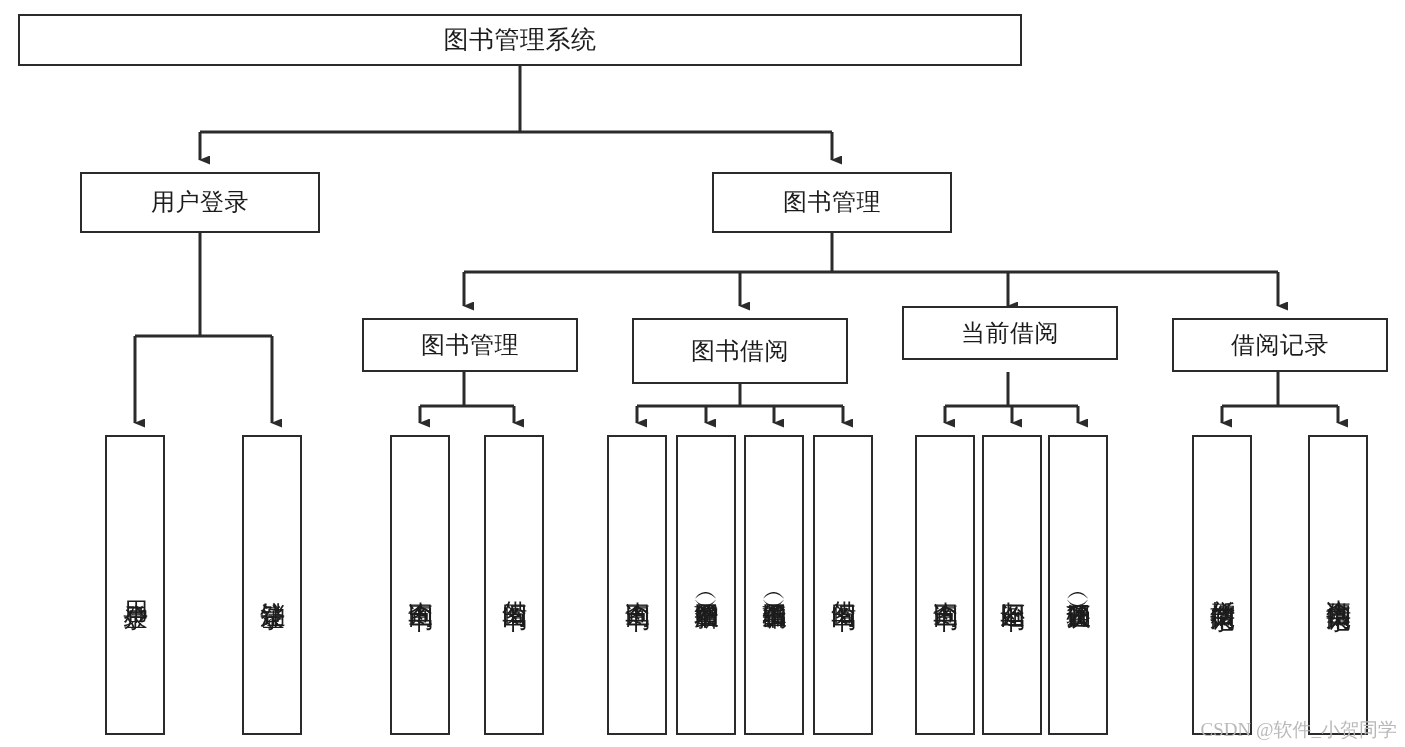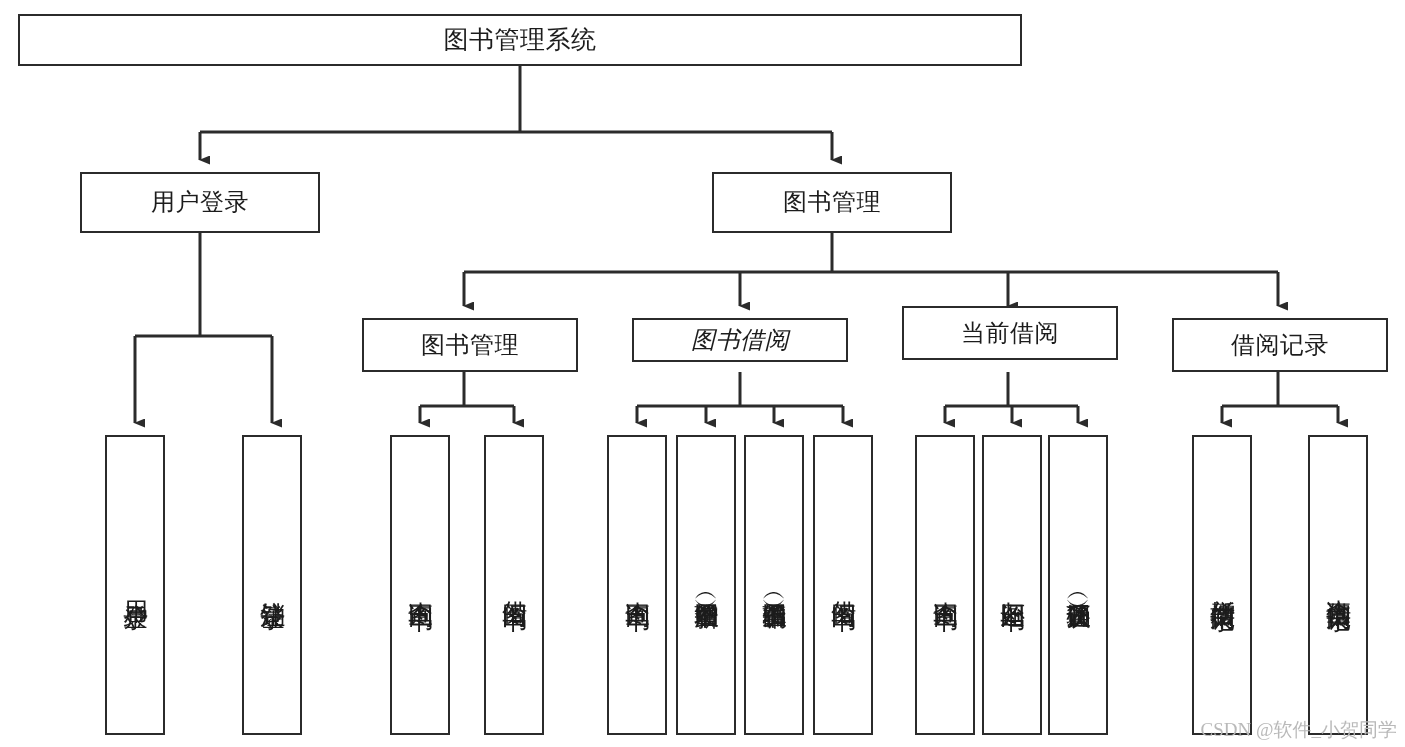--- a/index.html
+++ b/index.html
@@ -146,21 +146,21 @@
   </div>
 
   <div class="node-box horiz" style="left:712px; top:172px; width:240px; height:61px;">
     <span class="node-label">图书管理</span>
   </div>
 
   <div class="node-box horiz" style="left:362px; top:318px; width:216px; height:54px;">
     <span class="node-label">图书管理</span>
   </div>
 
-  <div class="node-box horiz" style="left:632px; top:318px; width:216px; height:44px;font-style:italic;">
+  <div class="node-box horiz" style="left:632px; top:318px; width:216px; height:66px;">
     <span class="node-label">图书借阅</span>
   </div>
 
   <div class="node-box horiz" style="left:902px; top:306px; width:216px; height:54px;">
     <span class="node-label">当前借阅</span>
   </div>
 
   <div class="node-box horiz" style="left:1172px; top:318px; width:216px; height:54px;">
     <span class="node-label">借阅记录</span>
   </div>

